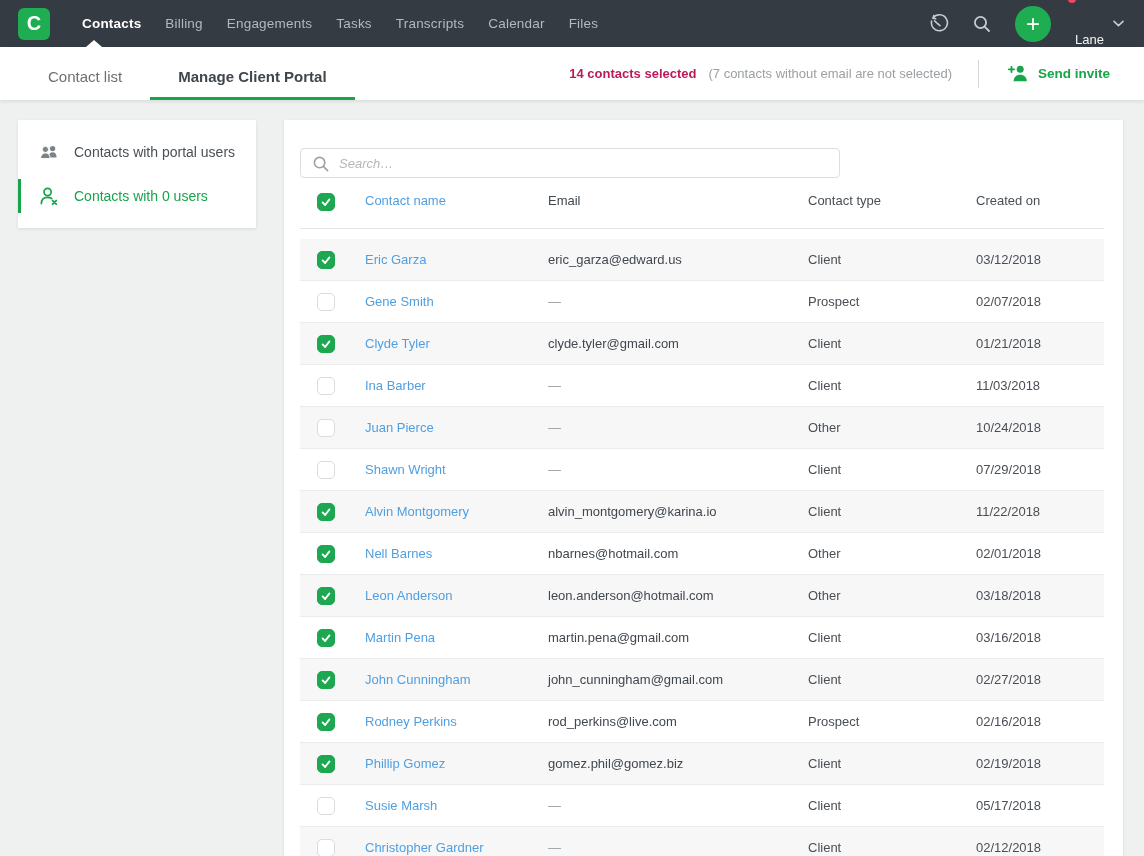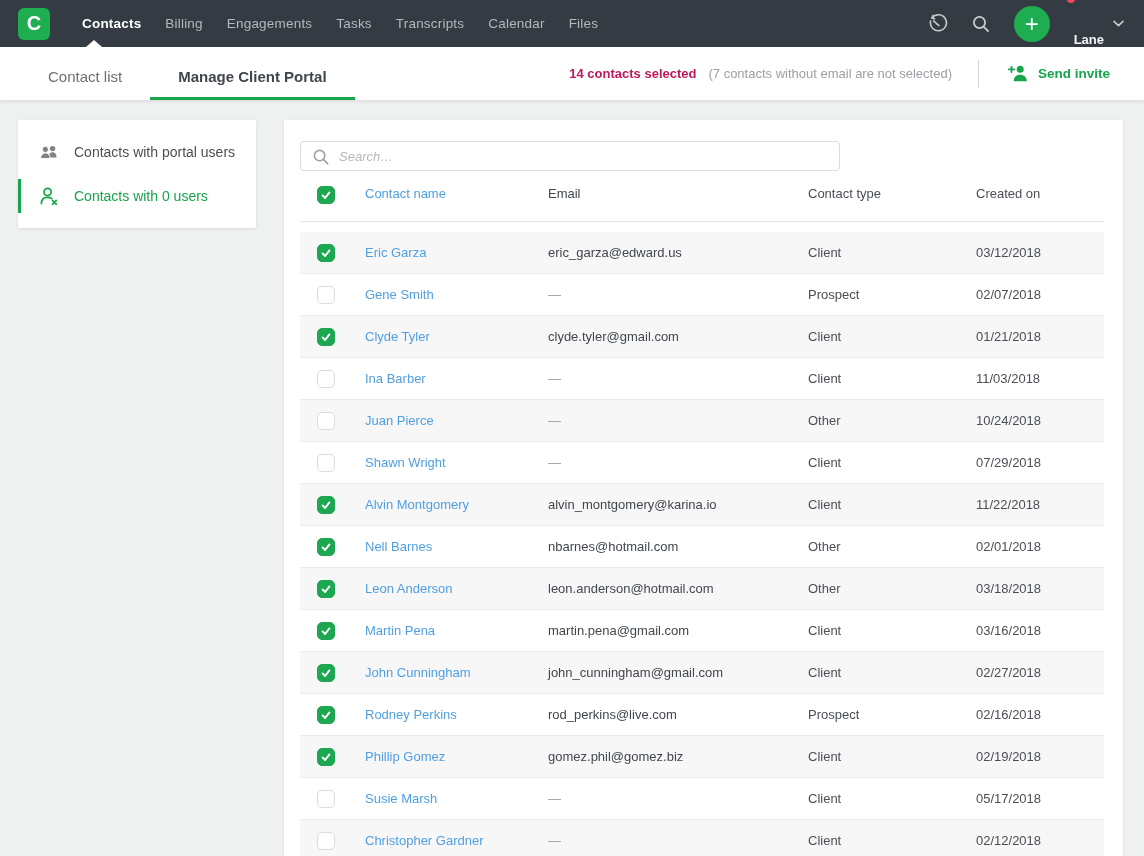--- a/index.html
+++ b/index.html
@@ -10,21 +10,21 @@
   .navbar { position:relative; height:47px; background:#343b43; display:flex; align-items:center; padding:0 20px 0 18px; }
   .logo { width:32px; height:32px; border-radius:6px; background:#1fad52; color:#fff; font-weight:bold; font-size:20px; display:flex; align-items:center; justify-content:center; }
   .nav-items { display:flex; margin-left:20px; }
   .nav-item { color:#b3b9be; font-size:13.5px; padding:0 12px; cursor:pointer; letter-spacing:.2px; }
   .nav-item.active { color:#ffffff; font-weight:bold; }
   .nav-arrow { position:absolute; bottom:0; left:86px; width:0; height:0; border-left:8px solid transparent; border-right:8px solid transparent; border-bottom:7px solid #ffffff; }
   .nav-right { margin-left:auto; display:flex; align-items:center; }
   .icon-btn { width:22px; height:22px; margin-left:22px; display:flex; align-items:center; justify-content:center; cursor:pointer; }
   .plus-btn { width:36px; height:36px; margin-left:22px; border-radius:50%; background:#1fad52; color:#fff; font-size:24px; font-weight:300; line-height:1; display:flex; align-items:center; justify-content:center; cursor:pointer; }
   .user { position:relative; display:flex; align-items:center; margin-left:24px; cursor:pointer; }
-  .user-name { color:#f2f4f5; font-size:13px; font-weight:bold;margin-top:32px; }
+  .user-name { color:#f2f4f5; font-size:13px; font-weight:normal;margin-top:32px; }
   .notif-dot { position:absolute; top:-5px; left:-7px; width:8px; height:8px; border-radius:50%; background:#f6455e; }
   .user-caret { margin-left:9px; display:flex; }
 
   
   .tabbar { position:relative; z-index:5; height:53px; background:#fff; display:flex; align-items:stretch; box-shadow:0 2px 3px rgba(0,0,0,0.08); padding-left:20px; }
   .tab { display:flex; align-items:center; padding:0 28px; font-size:15px; color:#6b7075; cursor:pointer; border-bottom:3px solid transparent;margin-top:8px; }
   .tab.active { color:#3f464d; font-weight:bold; border-bottom-color:#17a44b; }
   .tab-right { margin-left:auto; display:flex; align-items:center; padding-right:34px; }
   .sel-summary { font-size:13px; font-weight:bold; color:#be185d; }
   .sel-note { font-size:13px; color:#9ba0a4; margin-left:12px; }
@@ -38,21 +38,21 @@
   .sidebar-card { position:absolute; left:18px; top:20px; width:238px; background:#fff; box-shadow:0 1px 3px rgba(0,0,0,0.10); padding:10px 0; }
   .side-item { position:relative; height:44px; display:flex; align-items:center; padding-left:19px; cursor:pointer; }
   .side-item .side-icon { width:24px; display:flex; justify-content:center; }
   .side-label { margin-left:13px; font-size:14px; color:#4a5056; }
   .side-item.active .side-label { color:#17a44b; }
   .side-item.active::before { content:""; position:absolute; left:0; top:5px; width:3px; height:34px; background:#17a44b; }
 
   .main-panel { position:absolute; left:284px; top:20px; width:839px; height:760px; background:#fff; box-shadow:0 1px 3px rgba(0,0,0,0.10); padding:21px 19px 0 16px; }
 
   .toolbar { display:flex; justify-content:space-between; align-items:center; }
-  .search-box { position:relative; width:540px; height:30px; border:1px solid #dcdee0; border-radius:4px; background:#fff; }
+  .search-box { position:relative; width:540px; height:30px; border:1px solid #dcdee0; border-radius:4px; background:#fff;margin-top:7px; }
   .search-box svg { position:absolute; left:10px; top:5px; }
   .search-input { width:100%; height:100%; border:none; outline:none; background:transparent; border-radius:4px; padding-left:38px; font-size:13px; font-style:italic; color:#555; font-family:inherit; }
   .search-input::placeholder { color:#b4b8bb; font-style:italic; }
   .filter-select { position:relative; width:168px; height:30px; border:1px solid #dcdee0; border-radius:4px; display:flex; align-items:center; padding-left:12px; font-size:13px; color:#8f959a; cursor:pointer; }
   .filter-caret { position:absolute; right:12px; top:13px; width:0; height:0; border-left:5px solid transparent; border-right:5px solid transparent; border-top:6px solid #6d7278; }
 
   
   .table-header { display:flex; align-items:flex-start; height:36px; margin-top:15px; border-bottom:1px solid #e5e5e5; }
   .thead-label { font-size:11px; color:#abaeb1; }
   .rows { margin-top:10px; }

